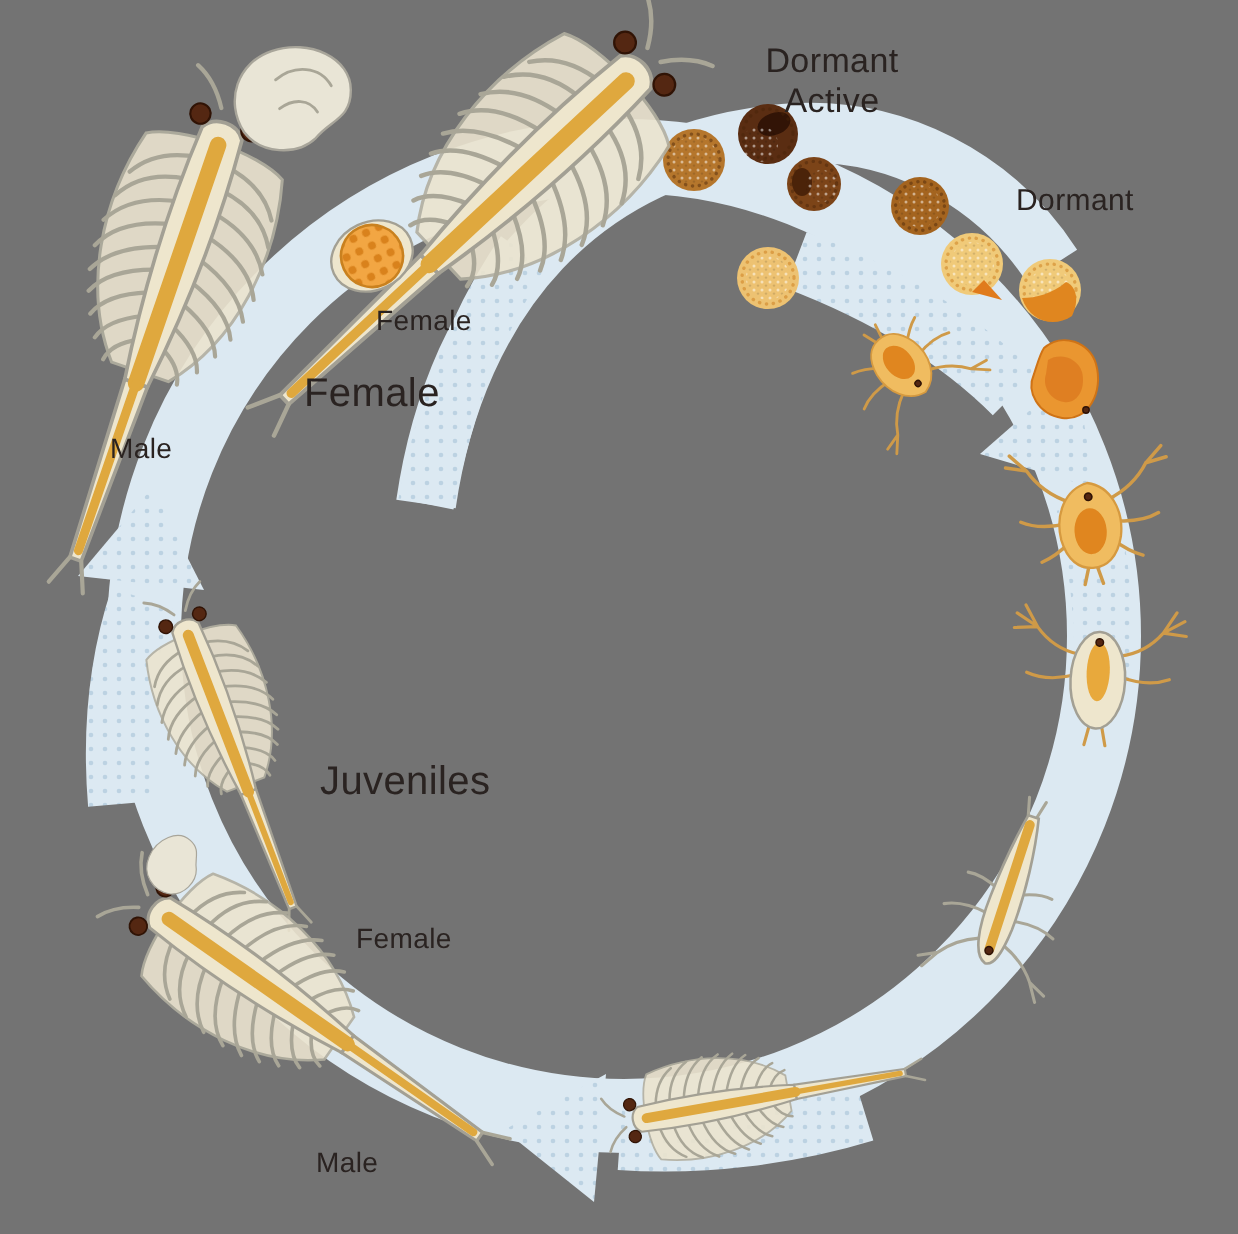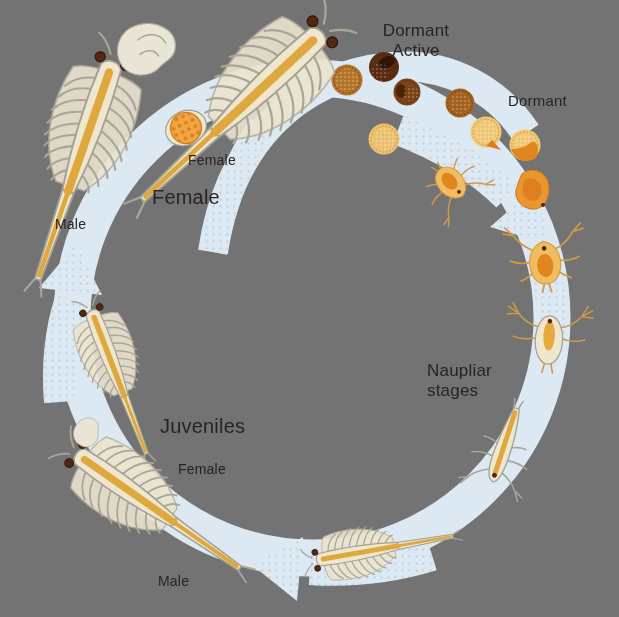--- a/index.html
+++ b/index.html
@@ -197,28 +197,24 @@
   </svg>
 
   <div class="lbl lbl-lg center" style="left:375px;top:21px;width:82px;">
     <span>Dormant</span>
     <span>Active</span>
   </div>
 
   <div class="lbl lbl-md" style="left:508px;top:92px;">Dormant</div>
 
 
-  <div class="lbl lbl-lg" style="left:427px;top:361px;">
-    <span>Naupliar</span>
-    <span>stages</span>
-  </div>
 
   <div class="lbl lbl-xl" style="left:152px;top:186px;">Female</div>
 
-  <div class="lbl lbl-xl" style="left:160px;top:380px;margin-top:35px;">Juveniles</div>
+  <div class="lbl lbl-xl" style="left:160px;top:380px;">Juveniles</div>
 
   <div class="lbl lbl-sm" style="left:188px;top:152px;">Female</div>
 
   <div class="lbl lbl-sm" style="left:55px;top:216px;">Male</div>
 
   <div class="lbl lbl-sm" style="left:178px;top:461px;">Female</div>
 
   <div class="lbl lbl-sm" style="left:158px;top:573px;">Male</div>
 
 </div>

